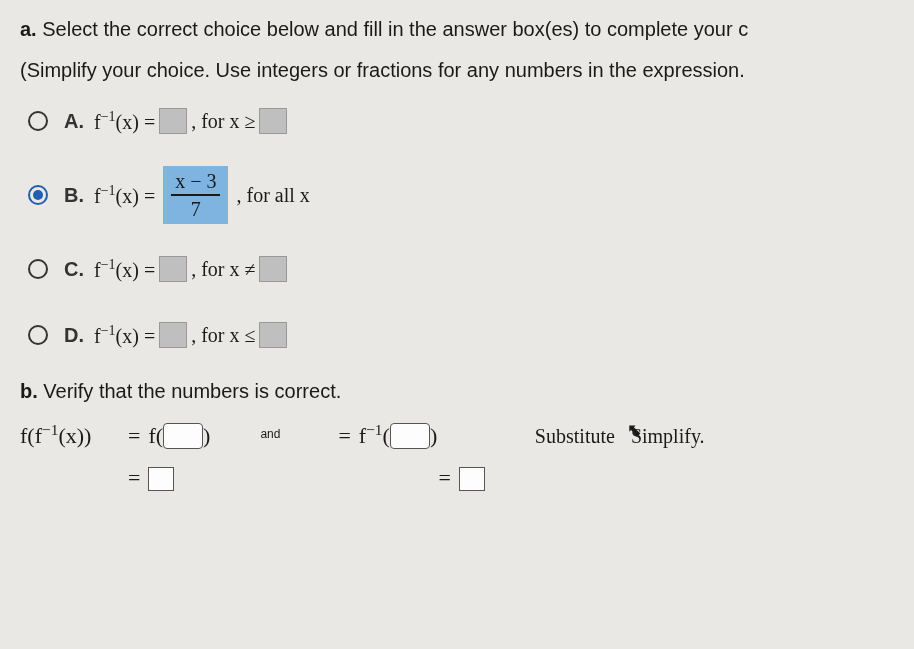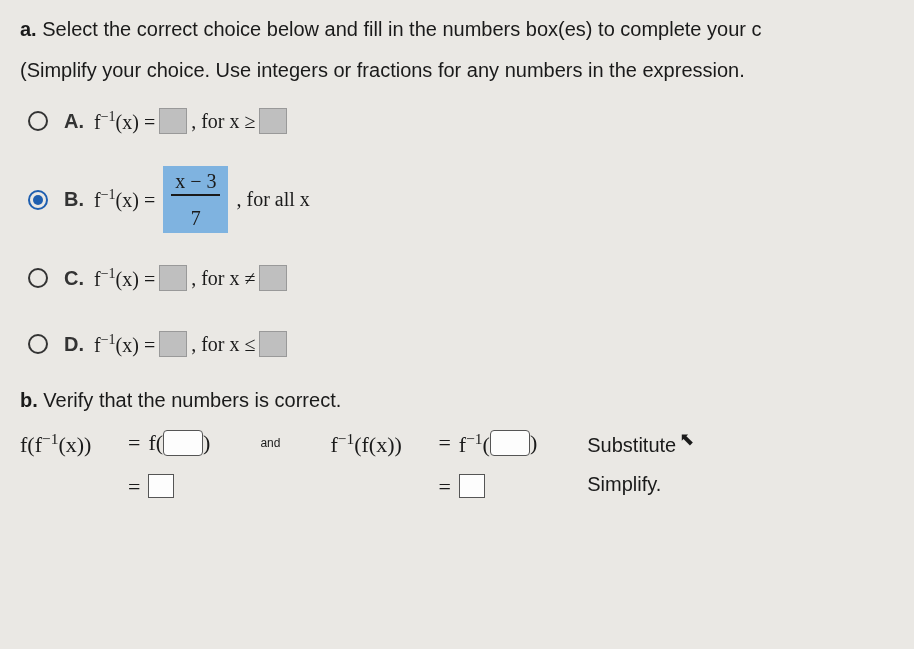--- a/index.html
+++ b/index.html
@@ -65,50 +65,49 @@
   }
   .frac {
     display: inline-flex;
     flex-direction: column;
     align-items: center;
     vertical-align: middle;
     background: #7fb3e0;
     padding: 4px 8px;
     margin: 0 4px;
     line-height: 1.1;
-    gap: 9px;
   }
   .frac .num { padding: 0 4px 2px 4px; border-bottom: 2px solid #1a1a1a; }
   .frac .den { padding: 2px 4px 0 4px; }
   .serif { font-family: 'Times New Roman', serif; }
   .part-b-eqs {
     display: flex;
     align-items: flex-start;
     gap: 50px;
     margin-top: 18px;
     font-family: 'Times New Roman', serif;
     font-size: 22px;
   }
   .eqcol { display: flex; flex-direction: column; gap: 16px; }
-  .eqrow { display: flex; align-items: flex-start; }
+  .eqrow { display: flex; align-items: flex-end; }
   .and { font-family: Arial, sans-serif; font-size: 12px; padding-top: 6px; }
-  .labels { display:flex; flex-direction:column; gap:16px; font-family: Liberation Sans, sans-serif; font-size: 20px; padding-top:4px; }
+  .labels { display:flex; flex-direction:row; gap:16px; font-family: Liberation Serif, serif; font-size: 20px; padding-top:4px; }
   .cursor {
     position: absolute;
     pointer-events: none;
     font-size: 18px;
   }
   sup { font-size: 0.7em; vertical-align: super; }
 </style>
 </head>
 <body>
 
 <div class="line">
   <span class="bold">a.</span>
-  <span>Select the correct choice below and fill in the numbers box(es) to complete your c</span>
+  <span>Select the correct choice below and fill in the answer box(es) to complete your c</span>
 </div>
 <div class="line">(Simplify your choice. Use integers or fractions for any numbers in the expression.</div>
 
 <div class="choices">
 
   <div class="choice-row">
     <span class="radio"></span>
     <span class="letter">A.</span>
     <span class="expr serif">
       <span>f<sup>−1</sup>(x) =</span>
@@ -174,21 +173,20 @@
       <span style="min-width:100px;"></span>
       <span style="margin:0 8px;">=</span>
       <span class="box-white"></span>
     </div>
   </div>
 
   <div class="and">and</div>
 
   <div class="eqcol">
     <div class="eqrow">
-      <span style="min-width:100px;">f<sup>−1</sup>(f(x))</span>
       <span style="margin:0 8px;">=</span>
       <span>f<sup>−1</sup>(</span>
       <span class="box-wide"></span>
       <span>)</span>
     </div>
     <div class="eqrow">
       <span style="min-width:100px;"></span>
       <span style="margin:0 8px;">=</span>
       <span class="box-white"></span>
     </div>

